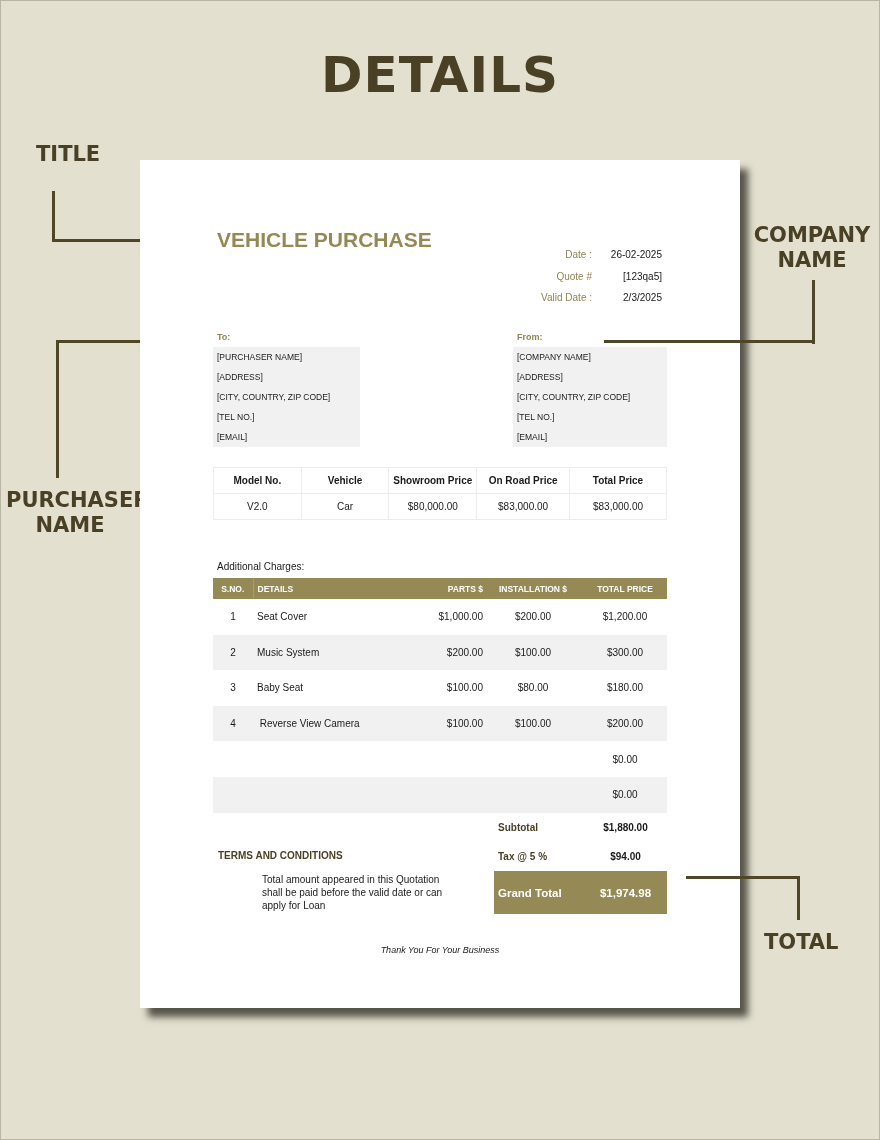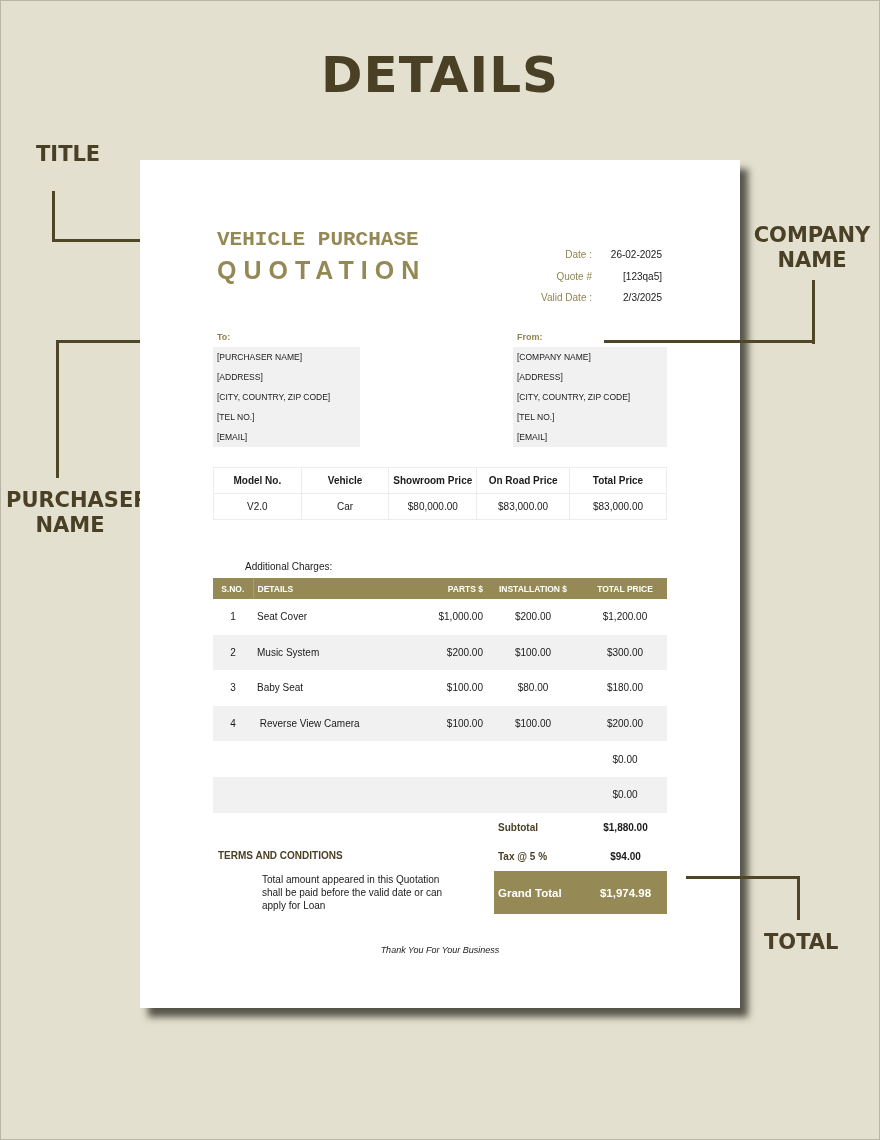--- a/index.html
+++ b/index.html
@@ -23,38 +23,38 @@
     color: #4a4025; font-size: 21px; text-align: center; line-height: 25px;
   }
   .line { position: absolute; background: #4f4527; }
 
   
   .paper {
     position: absolute; left: 140px; top: 160px; width: 600px; height: 848px;
     background: #ffffff;
     box-shadow: 8px 9px 7px rgba(40,38,30,0.75);
   }
-  .title1 { position: absolute; left: 77px; top: 68px; font-size: 21px; font-weight: bold; color: #948955; letter-spacing: 0px; font-family: Liberation Mono, monospace; }
+  .title1 { position: absolute; left: 77px; top: 68px; font-size: 21px; font-weight: bold; color: #948955; letter-spacing: 0px; }
   .title2 { position: absolute; left: 77px; top: 96px; font-size: 25px; font-weight: bold; color: #948955; letter-spacing: 7px; }
 
   .meta { position: absolute; top: 84px; right: 78px; font-size: 10px; }
   .meta-row { display: flex; height: 21.5px; align-items: center; justify-content: flex-end; }
   .meta-label { color: #8f8553; font-weight: normal; width: 80px; text-align: right; }
   .meta-value { color: #1a1a1a; width: 70px; text-align: right; }
 
   .addr-label { position: absolute; top: 172px; font-size: 9px; color: #8f8553; font-weight: bold; }
   .addr-box { position: absolute; top: 187px; width: 147px; height: 100px; background: #f1f1f1; padding: 0 4px; }
   .addr-line { height: 20px; line-height: 20px; font-size: 8.5px; color: #1a1a1a; }
 
   
   .vtable { position: absolute; left: 73px; top: 307px; width: 454px; border-collapse: collapse; font-size: 10px; }
   .vtable td { border: 1px solid #ececec; height: 26px; text-align: center; }
   .vtable .h { font-weight: bold; }
 
-  .add-label { position: absolute; left: 77px; top: 401px; font-size: 10px; margin-left: 28px; }
+  .add-label { position: absolute; left: 77px; top: 401px; font-size: 10px; }
 
   
   .ctable { position: absolute; left: 73px; top: 418px; width: 454px; border-collapse: collapse; font-size: 10px; }
   .ctable thead td { background: #958a55; color: #fff; font-weight: bold; font-size: 8.5px; height: 21px; }
   .ctable tbody td { height: 35.6px; }
   .ctable tbody tr.shade td { background: #f1f1f1; }
   .ctable .c-sno { width: 40px; text-align: center; }
   .ctable .c-det { width: 130px; text-align: left; padding-left: 4px; }
   .ctable .c-parts { width: 100px; text-align: right; padding-right: 0; }
   .ctable .c-inst { width: 100px; text-align: center; }
@@ -91,21 +91,20 @@
   <div>COMPANY</div>
   <div>NAME</div>
 </div>
 <div class="line" style="left:812px; top:280px; width:3px; height:64px;"></div>
 
 <div class="callout" style="left:764px; top:930px;">TOTAL</div>
 <div class="line" style="left:797px; top:876px; width:3px; height:44px;"></div>
 
 <div class="paper">
   <div class="title1">VEHICLE PURCHASE</div>
-  <div class="title2">QUOTATION</div>
 
   <div class="meta">
     <div class="meta-row">
       <span class="meta-label">Date :</span>
       <span class="meta-value">26-02-2025</span>
     </div>
     <div class="meta-row">
       <span class="meta-label">Quote #</span>
       <span class="meta-value">[123qa5]</span>
     </div>

